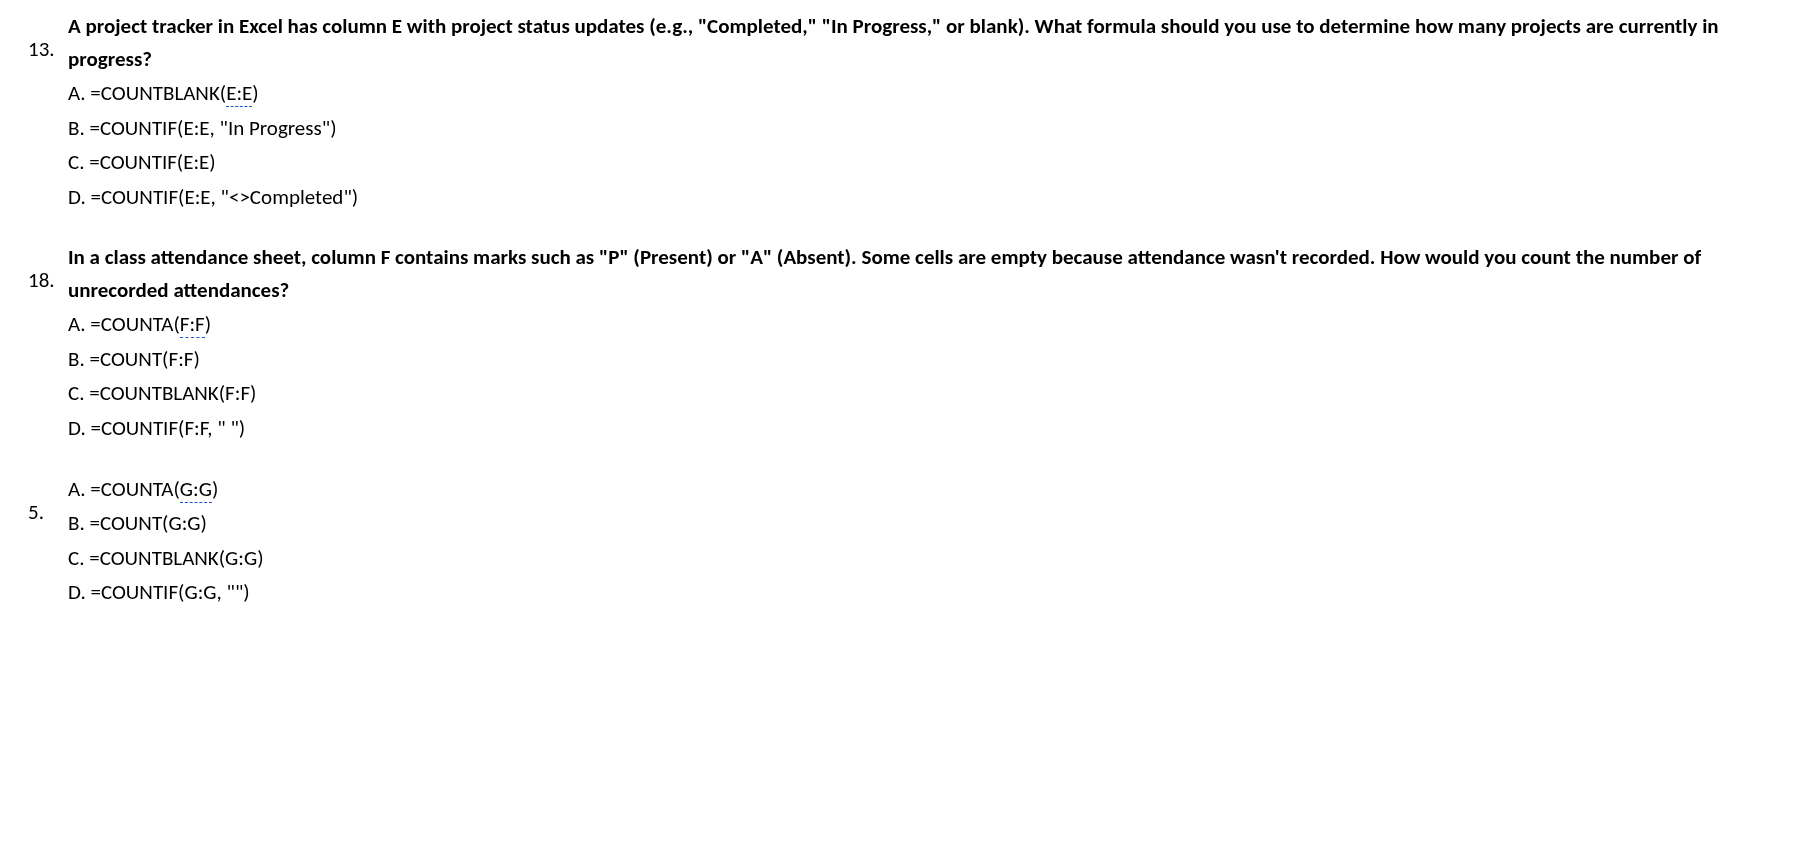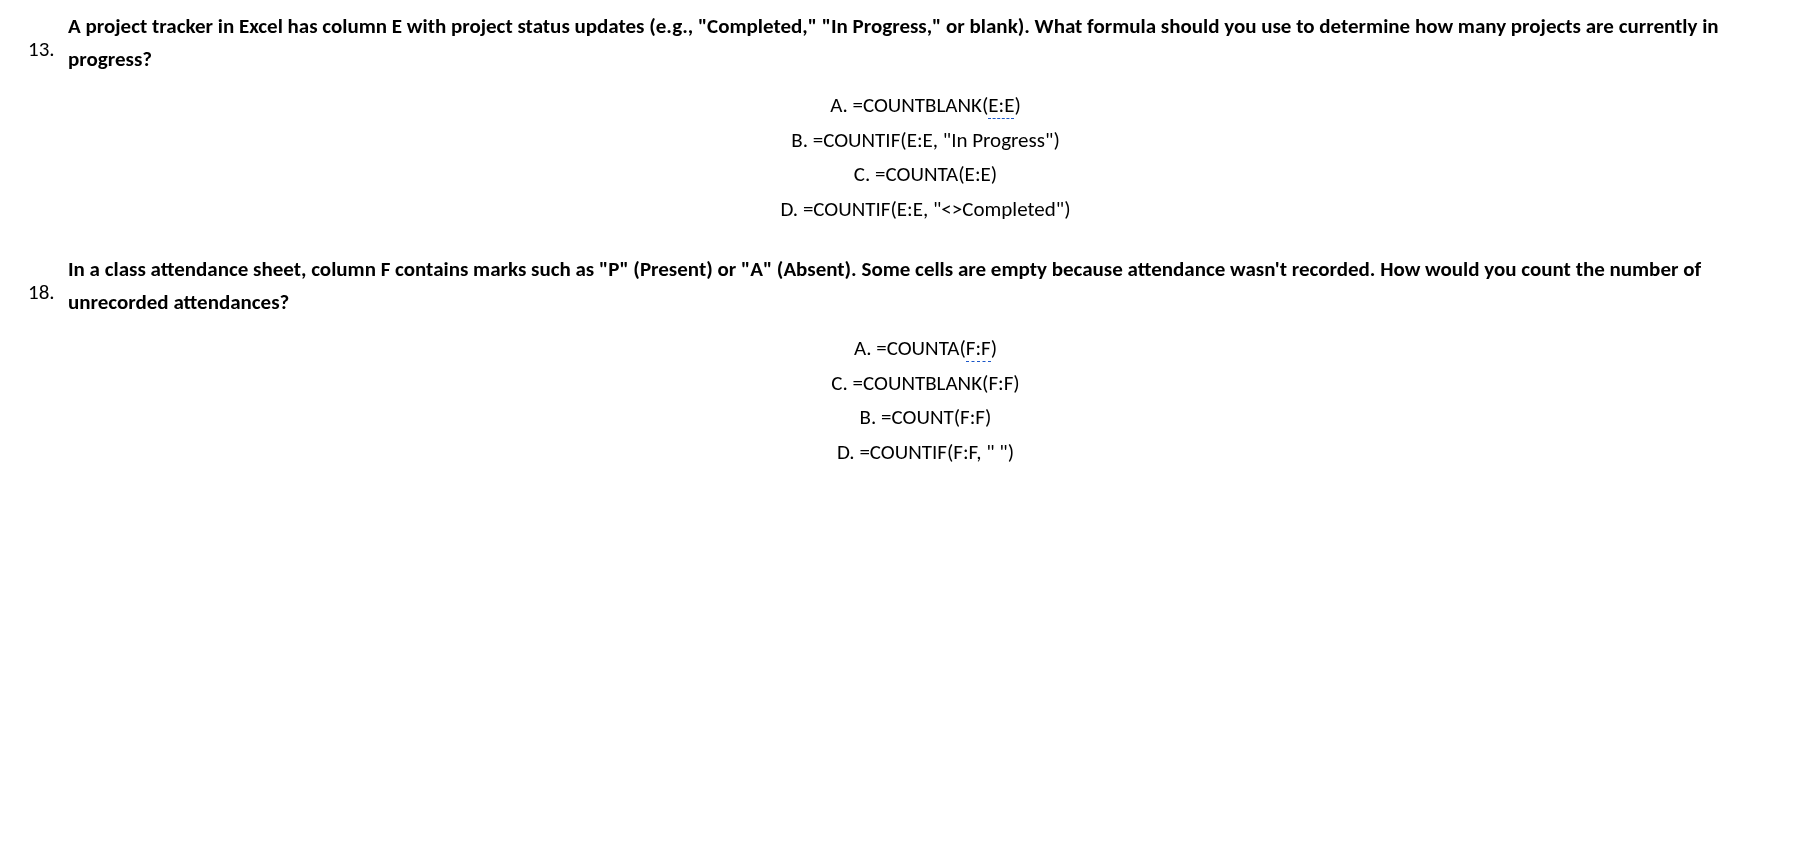--- a/index.html
+++ b/index.html
@@ -25,22 +25,21 @@
     position: absolute;
     left: 8px;
     top: 12px;
     font-weight: normal;
     margin-top: 11px;
   }
   .stem {
     font-weight: 700;
   }
   .options {
-    margin-top: 14px;
-    text-align: center;
+    margin-top: 2px;
   }
   .option {
     display: block;
     margin-bottom: 2px;
   }
   .spellflag {
     border-bottom: 1px dashed #1a56c8;
     padding-bottom: 0;
   }
 </style>
@@ -50,35 +49,43 @@
 <ol class="questions">
 
   <li class="question">
     <span class="qnum">13.</span>
     <span class="stem">A project tracker in Excel has column E with project status updates (e.g., "Completed," "In Progress," or blank). What formula should you use to determine how many projects are currently in progress?</span>
     <div class="options">
       <span class="option">
         <span>A. =COUNTBLANK(</span><span class="spellflag">E:E</span><span>)</span>
       </span>
       <span class="option">B. =COUNTIF(E:E, "In Progress")</span>
-      <span class="option">C. =COUNTA(E:E)</span>
+      <span class="option">C. =COUNTIF(E:E)</span>
       <span class="option">D. =COUNTIF(E:E, "&lt;&gt;Completed")</span>
     </div>
   </li>
 
   <li class="question">
     <span class="qnum">18.</span>
     <span class="stem">In a class attendance sheet, column F contains marks such as "P" (Present) or "A" (Absent). Some cells are empty because attendance wasn't recorded. How would you count the number of unrecorded attendances?</span>
     <div class="options">
       <span class="option">
         <span>A. =COUNTA(</span><span class="spellflag">F:F</span><span>)</span>
       </span>
+      <span class="option">B. =COUNT(F:F)</span>
       <span class="option">C. =COUNTBLANK(F:F)</span>
-      <span class="option">B. =COUNT(F:F)</span>
       <span class="option">D. =COUNTIF(F:F, " ")</span>
     </div>
   </li>
 
   <li class="question">
     <span class="qnum">5.</span>
+    <div class="options">
+      <span class="option">
+        <span>A. =COUNTA(</span><span class="spellflag">G:G</span><span>)</span>
+      </span>
+      <span class="option">B. =COUNT(G:G)</span>
+      <span class="option">C. =COUNTBLANK(G:G)</span>
+      <span class="option">D. =COUNTIF(G:G, "")</span>
+    </div>
   </li>
 
 </ol>
 
 </body></html>

